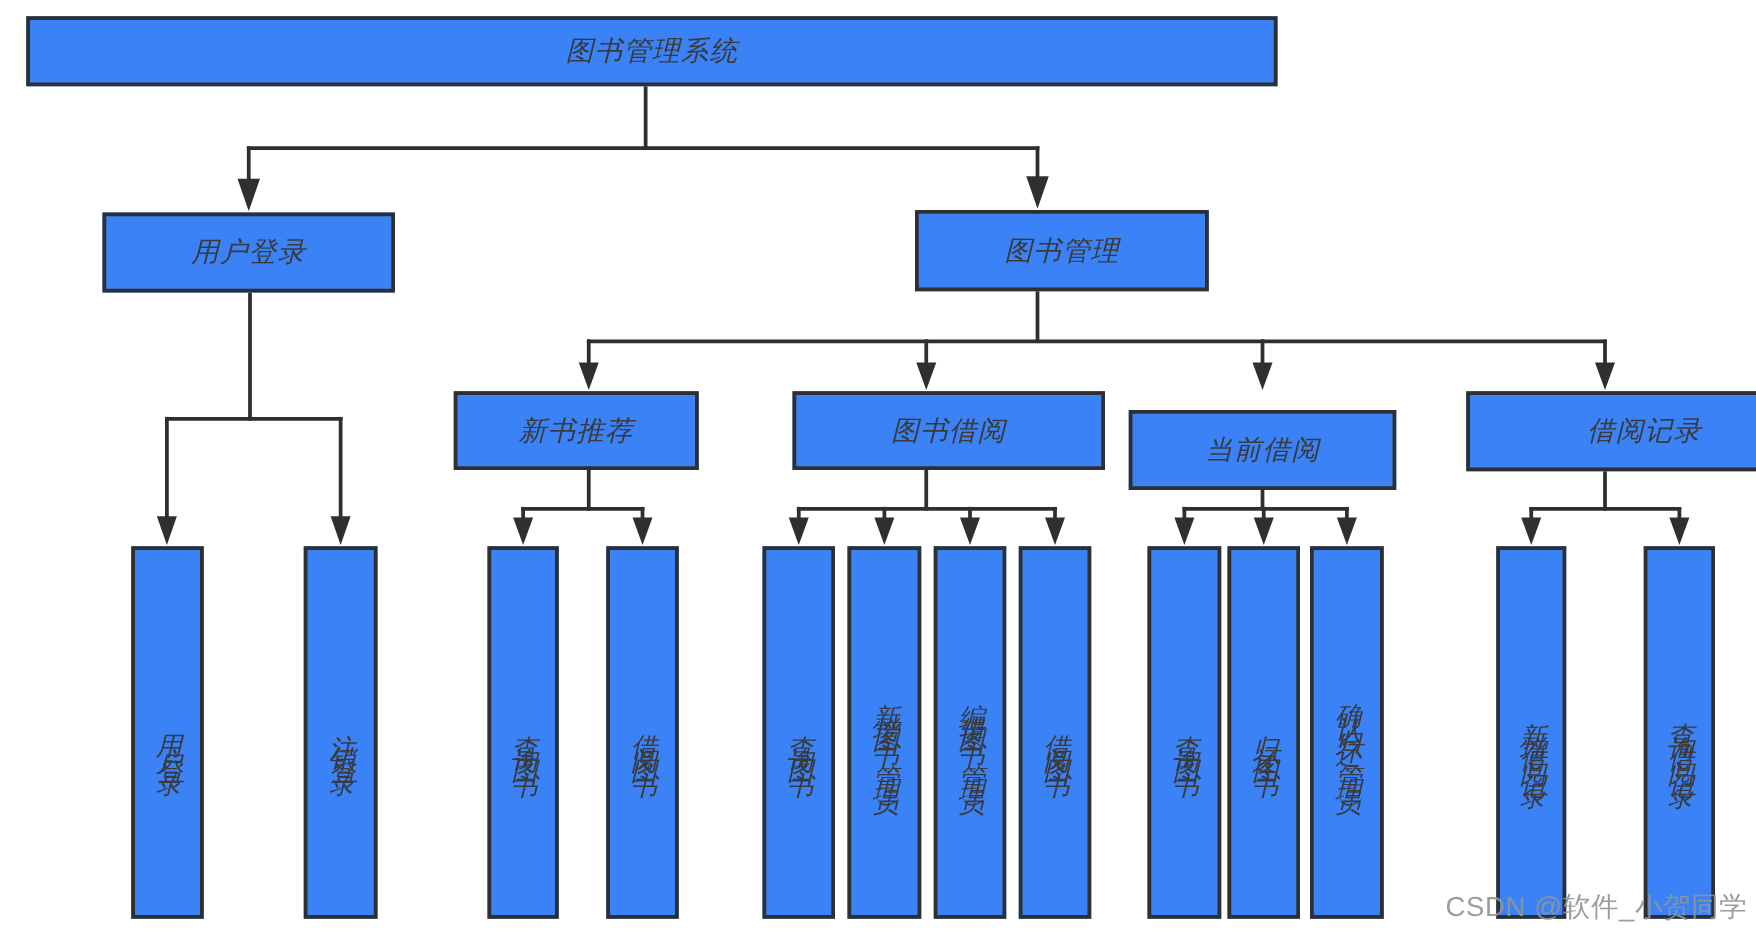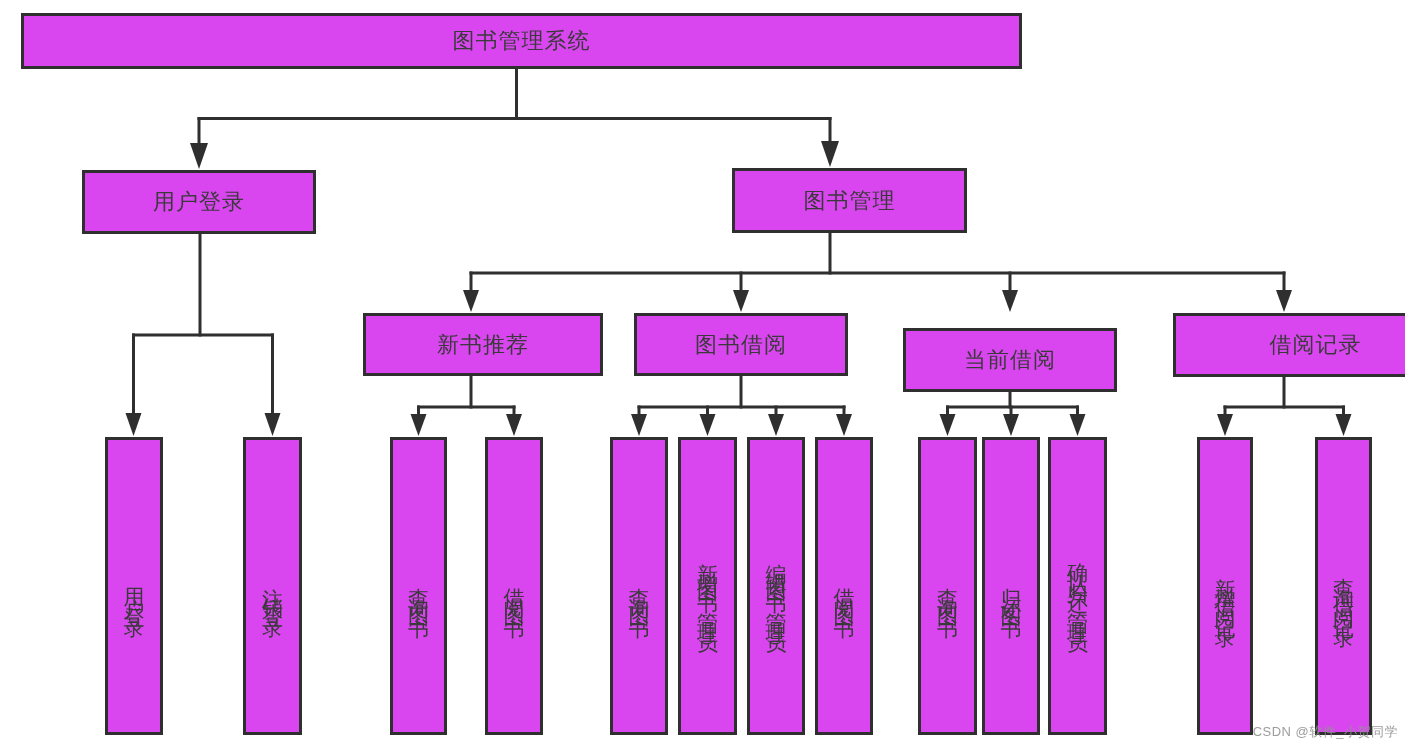--- a/index.html
+++ b/index.html
@@ -7,43 +7,44 @@
     position: relative;
     width: 1405px;
     height: 747px;
     background: #ffffff;
     font-family: "Liberation Sans", "DejaVu Sans", sans-serif;
     overflow: hidden;
   }
   #wires { position: absolute; left: 0; top: 0; width: 1405px; height: 747px; }
   .box {
     position: absolute;
-    background: #d946ef;
+    background: #3b82f6;
     border: 3px solid #2f2f2f;
     box-sizing: border-box;
     display: flex;
     align-items: center;
     justify-content: center;
     color: #3a3a3a;
+    font-style: italic;
   }
   .hbox { font-size: 22px; letter-spacing: 1px; }
   .vbox { font-size: 21px; }
   .vbox .vtext {
     writing-mode: vertical-rl;
     text-orientation: mixed;
     letter-spacing: 10px;
     white-space: nowrap;
     margin-bottom: -10px; 
     color: #3a3a3a;
   }
   #watermark {
     position: absolute;
     right: 7px;
     bottom: 6px;
-    font-size: 13px;
+    font-size: 22px;
     color: rgba(148,148,148,0.92);
     letter-spacing: 0.5px;
     white-space: nowrap;
   }
 </style>
 </head>
 <body>
 
 <div id="stage">
 
@@ -121,24 +122,24 @@
     <span>图书管理系统</span>
   </div>
 
   <div class="box hbox" style="left:82px; top:170px; width:234px; height:64px;">
     <span>用户登录</span>
   </div>
   <div class="box hbox" style="left:712px; top:168px; width:235px; height:65px;margin-left:20px;">
     <span>图书管理</span>
   </div>
 
-  <div class="box hbox" style="left:363px; top:313px; width:240px; height:63px;">
+  <div class="box hbox" style="left:363px; top:313px; width:196px; height:63px;">
     <span>新书推荐</span>
   </div>
-  <div class="box hbox" style="left:634px; top:313px; width:214px; height:63px;">
+  <div class="box hbox" style="left:634px; top:313px; width:250px; height:63px;">
     <span>图书借阅</span>
   </div>
   <div class="box hbox" style="left:903px; top:313px; width:214px; height:64px;margin-top:15px;">
     <span>当前借阅</span>
   </div>
   <div class="box hbox" style="left:1173px; top:313px; width:266px; height:64px;padding-left:19px;">
     <span>借阅记录</span>
   </div>
 
   <div class="box vbox" style="left:105px; top:437px; width:58px; height:298px;">

